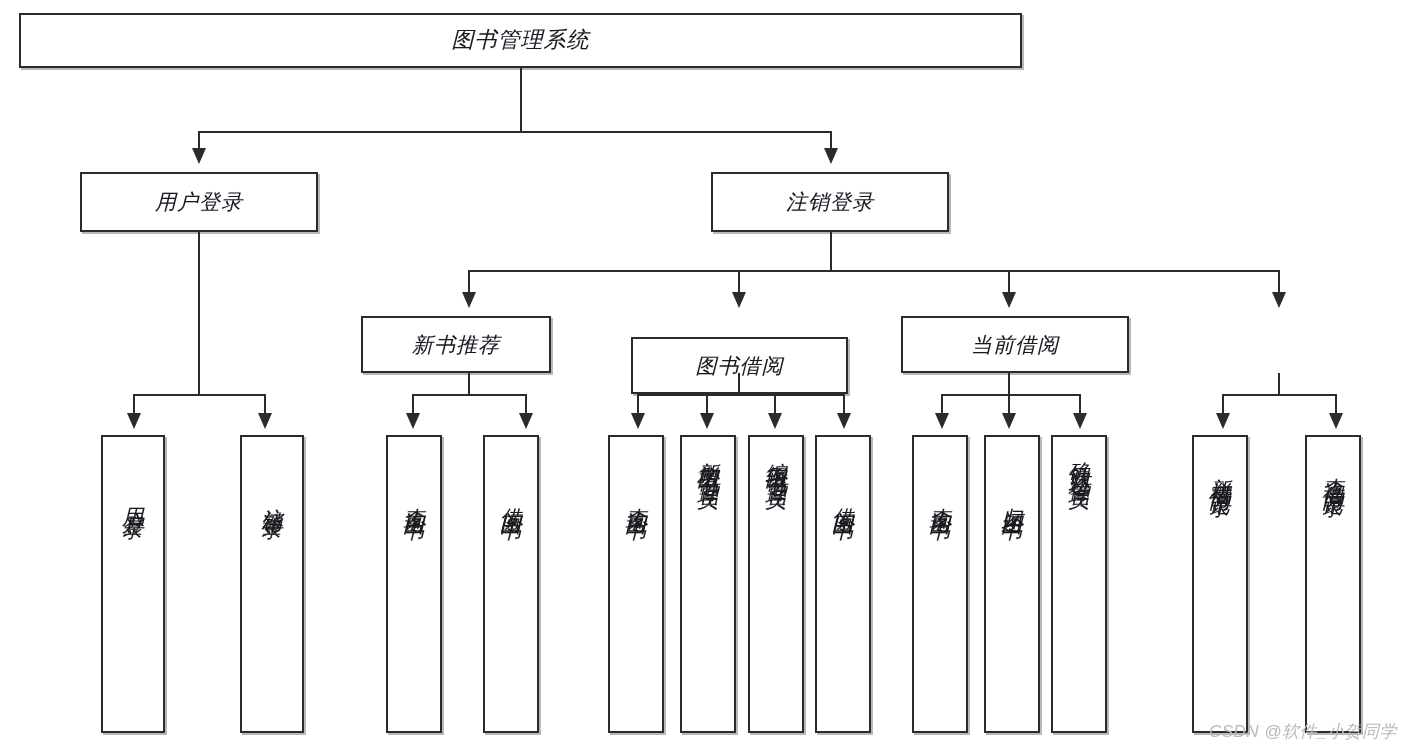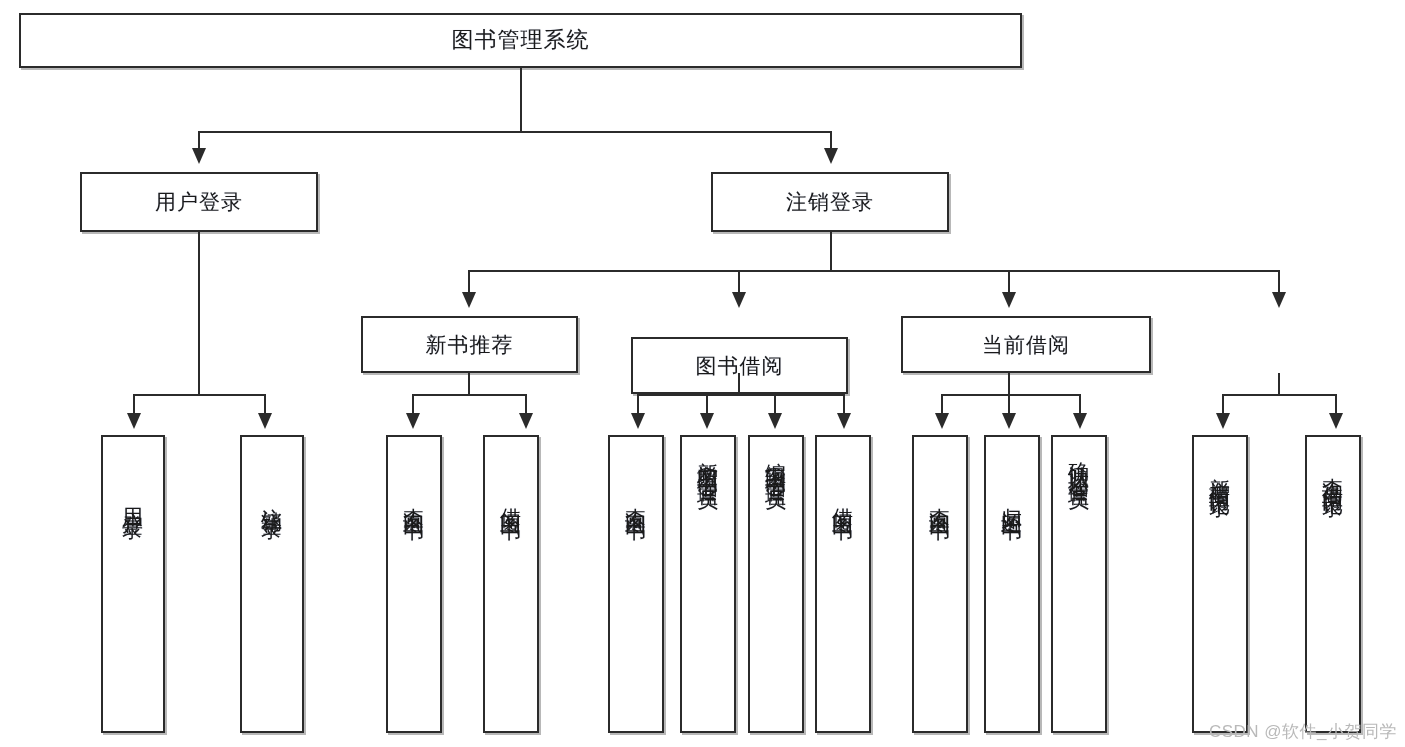--- a/index.html
+++ b/index.html
@@ -9,20 +9,21 @@
   }
   body {
     font-family: "Liberation Sans", "DejaVu Sans", sans-serif;
   }
   #canvas {
     position: relative;
     width: 1405px;
     height: 747px;
     background: #ffffff;
     overflow: hidden;
+    font-style: italic;
   }
   
   .node {
     position: absolute;
     box-sizing: border-box;
     background: #ffffff;
     border: 2px solid #2b2b2b;
     box-shadow: 2px 2px 0 rgba(0,0,0,0.28);
     display: flex;
     align-items: center;
@@ -120,29 +121,29 @@
   <div class="ln h" style="left:468px; top:270px; width:812px; height:2px;"></div>
   <div class="ln v" style="left:468px; top:270px; width:2px; height:22px;"></div>
   <div class="ln v" style="left:738px; top:270px; width:2px; height:22px;"></div>
   <div class="ln v" style="left:1008px; top:270px; width:2px; height:22px;"></div>
   <div class="ln v" style="left:1278px; top:270px; width:2px; height:22px;"></div>
   <div class="arrow" style="left:462px; top:292px;"></div>
   <div class="arrow" style="left:732px; top:292px;"></div>
   <div class="arrow" style="left:1002px; top:292px;"></div>
   <div class="arrow" style="left:1272px; top:292px;"></div>
 
-  <div class="node" style="left:361px; top:316px; width:217px; height:57px;">
+  <div class="node" style="left:361px; top:316px; width:190px; height:57px;">
     <span class="label">新书推荐</span>
   </div>
 
   <div class="node" style="left:631px; top:316px; width:217px; height:57px;margin-top:21px;">
     <span class="label">图书借阅</span>
   </div>
 
-  <div class="node" style="left:901px; top:316px; width:250px; height:57px;">
+  <div class="node" style="left:901px; top:316px; width:228px; height:57px;">
     <span class="label">当前借阅</span>
   </div>
 
 
   <div class="ln v" style="left:468px; top:373px; width:2px; height:21px;"></div>
   <div class="ln h" style="left:412px; top:394px; width:115px; height:2px;"></div>
   <div class="ln v" style="left:412px; top:394px; width:2px; height:19px;"></div>
   <div class="ln v" style="left:525px; top:394px; width:2px; height:19px;"></div>
   <div class="arrow" style="left:406px; top:413px;"></div>
   <div class="arrow" style="left:519px; top:413px;"></div>

